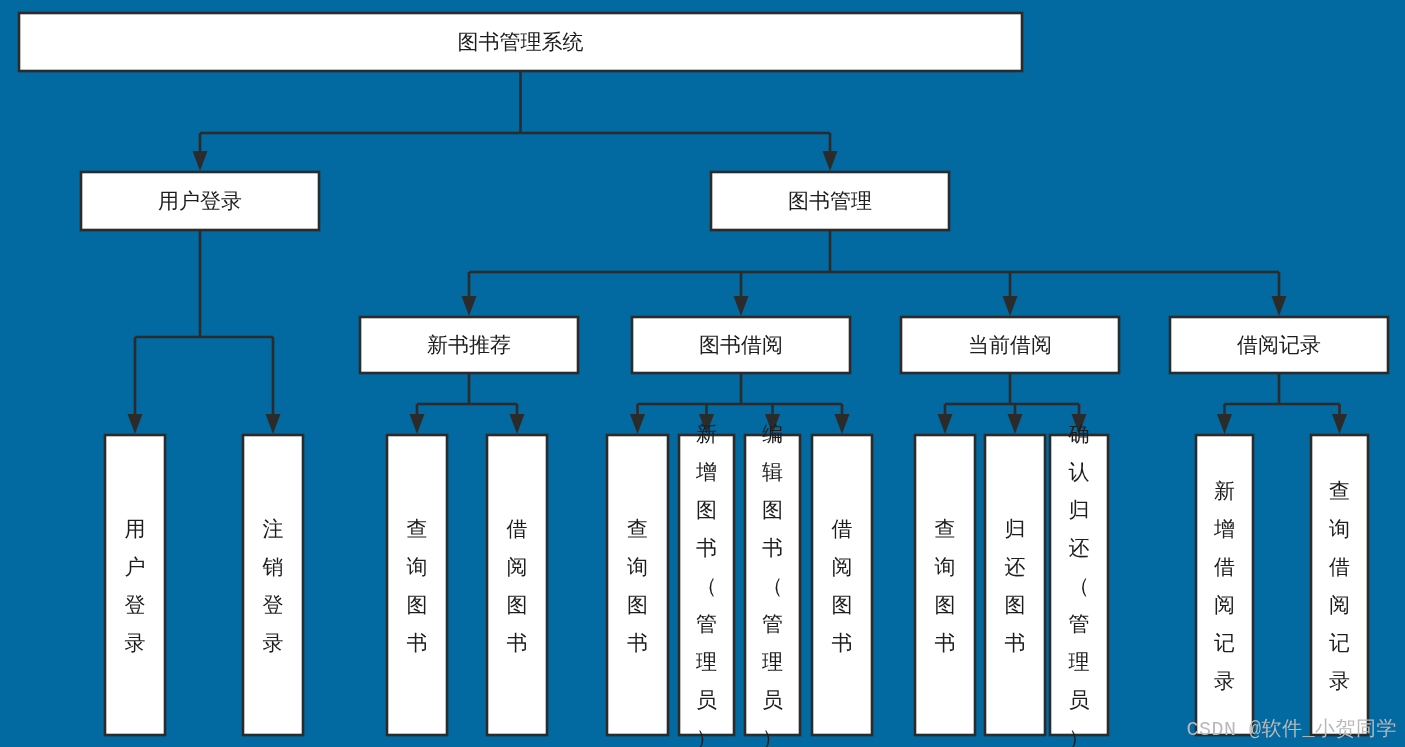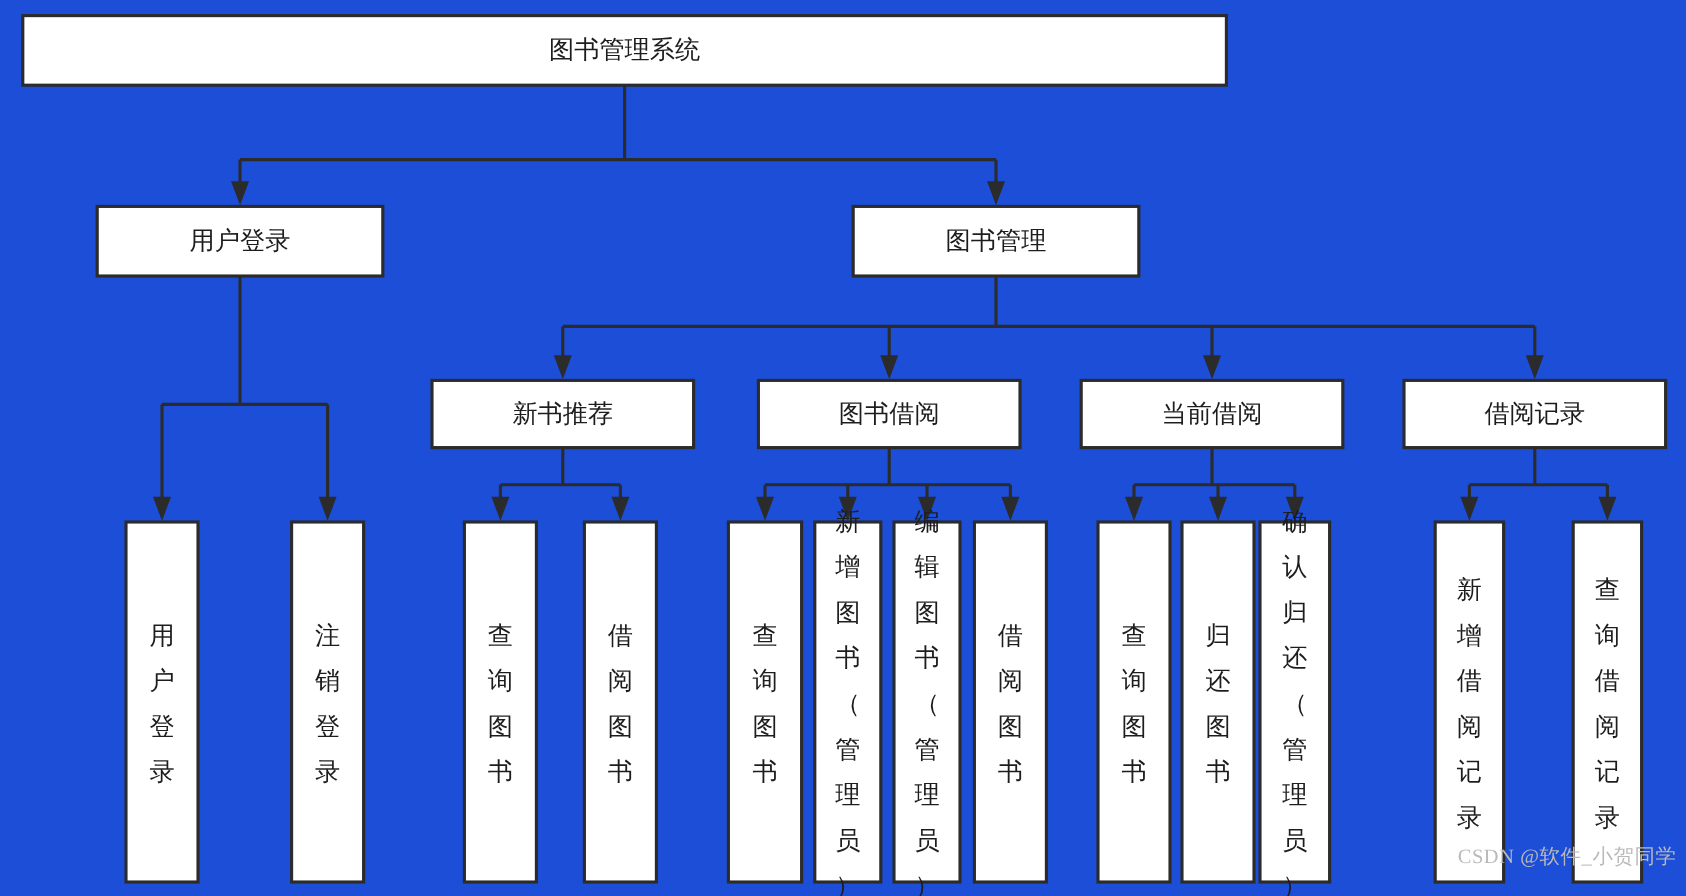--- a/index.html
+++ b/index.html
@@ -11,21 +11,21 @@
   body {
     width: 1405px;
     height: 747px;
     overflow: hidden;
     font-family: "DejaVu Sans", "Liberation Sans", sans-serif;
   }
   #diagram-root {
     position: relative;
     width: 1405px;
     height: 747px;
-    background: #1d4ed8;
+    background: #0369a1;
   }
   svg#diagram-svg {
     position: absolute;
     left: 0;
     top: 0;
     width: 1405px;
     height: 747px;
     display: block;
   }
   .node-rect {
@@ -52,23 +52,23 @@
   }
   .node-label-v {
     font-family: "DejaVu Sans", "Liberation Sans", sans-serif;
     font-size: 21px;
     fill: #1d1d1d;
     text-anchor: middle;
   }
   .watermark-text {
     position: absolute;
     right: 8px;
-    bottom: 22px;
-    font-family: Liberation Serif, serif;
-    font-size: 17px;
+    bottom: 5px;
+    font-family: Liberation Mono, monospace;
+    font-size: 20px;
     color: #b9b9b9;
     white-space: nowrap;
     letter-spacing: 0.5px;
     pointer-events: none;
   }
 </style>
 </head>
 <body>
 
 <div id="diagram-root">

